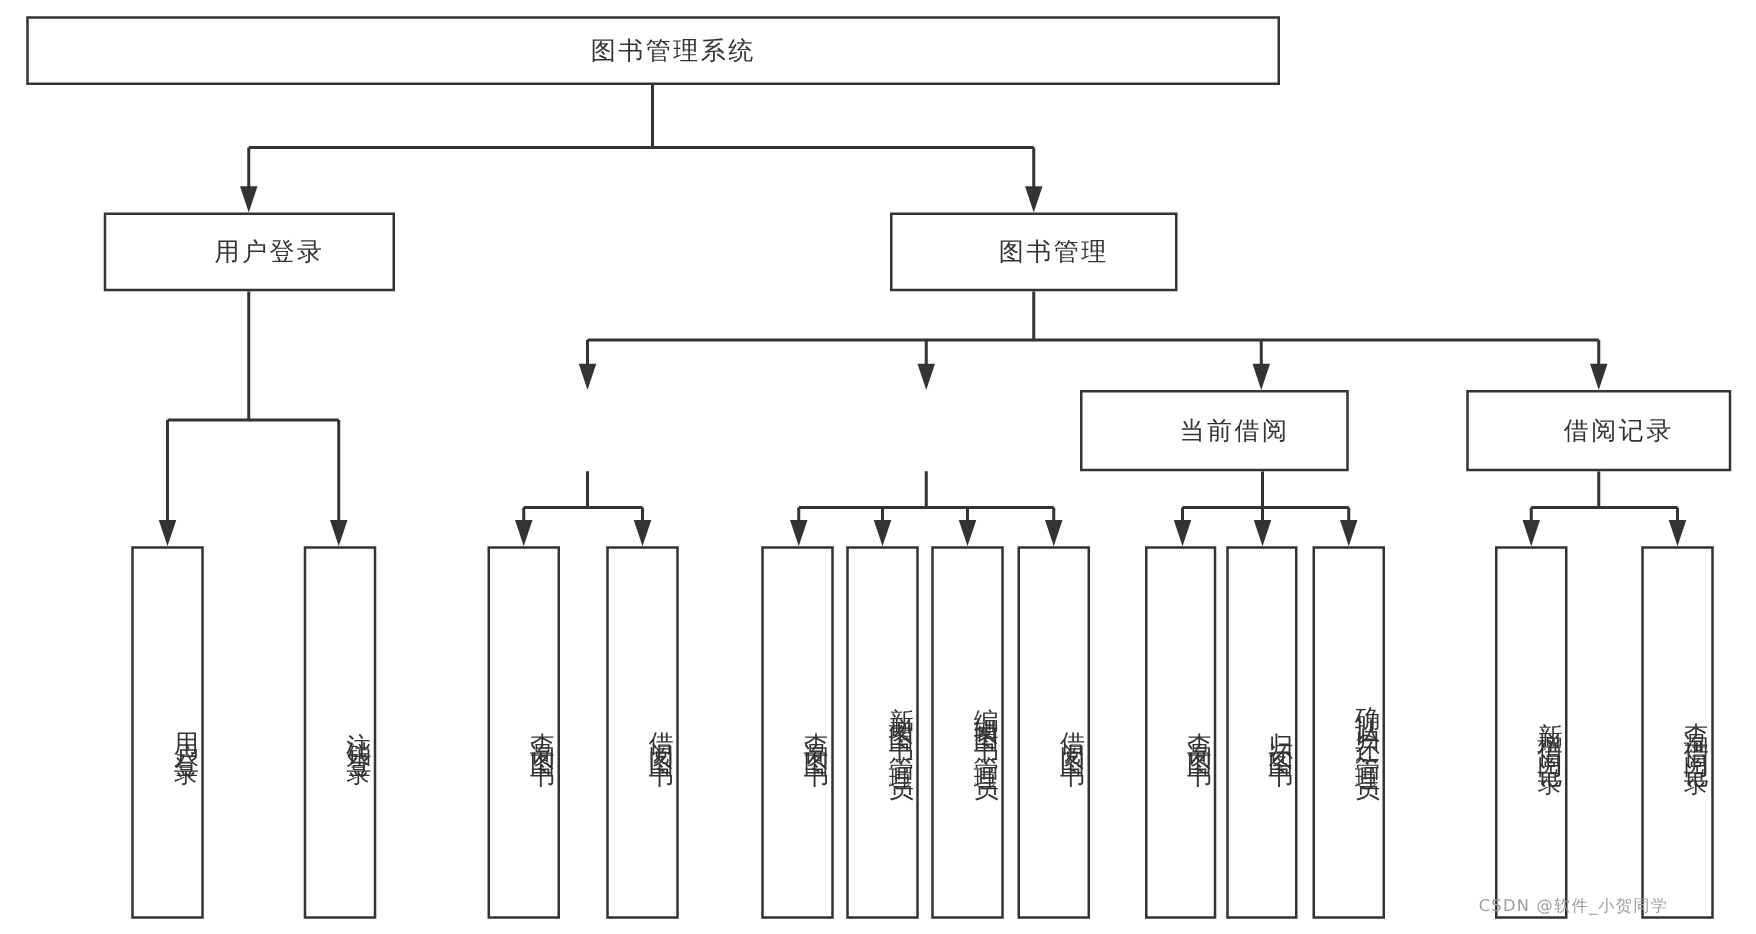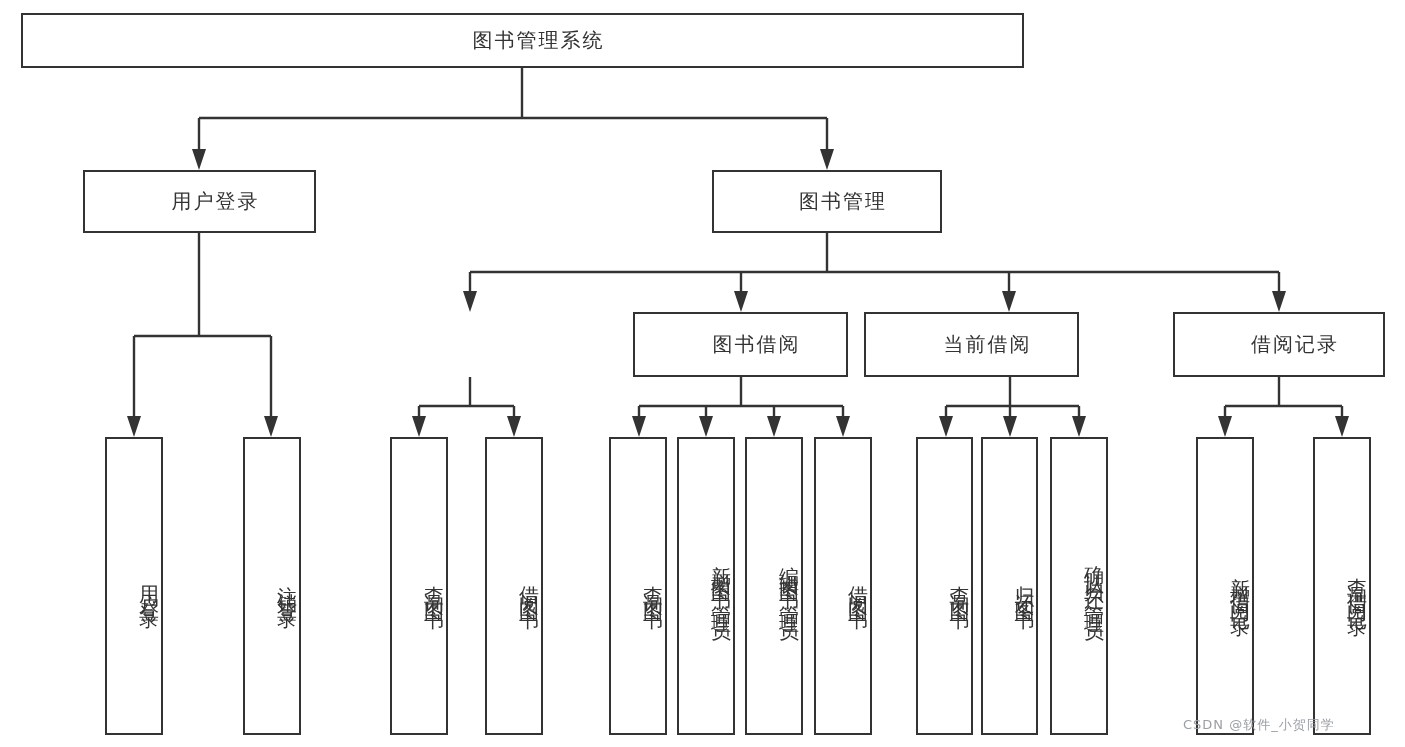--- a/index.html
+++ b/index.html
@@ -118,23 +118,20 @@
     <span>图书管理系统</span>
   </div>
 
   <div class="node" id="n-login">
     <span>用户登录</span>
   </div>
   <div class="node" id="n-mgmt">
     <span>图书管理</span>
   </div>
 
-  <div class="node" id="n-borrow">
-    <span>图书借阅</span>
-  </div>
   <div class="node" id="n-current">
     <span>当前借阅</span>
   </div>
   <div class="node" id="n-records">
     <span>借阅记录</span>
   </div>
 
   <div class="node leaf" id="l-login-user">
     <span>用户登录</span>
   </div>

